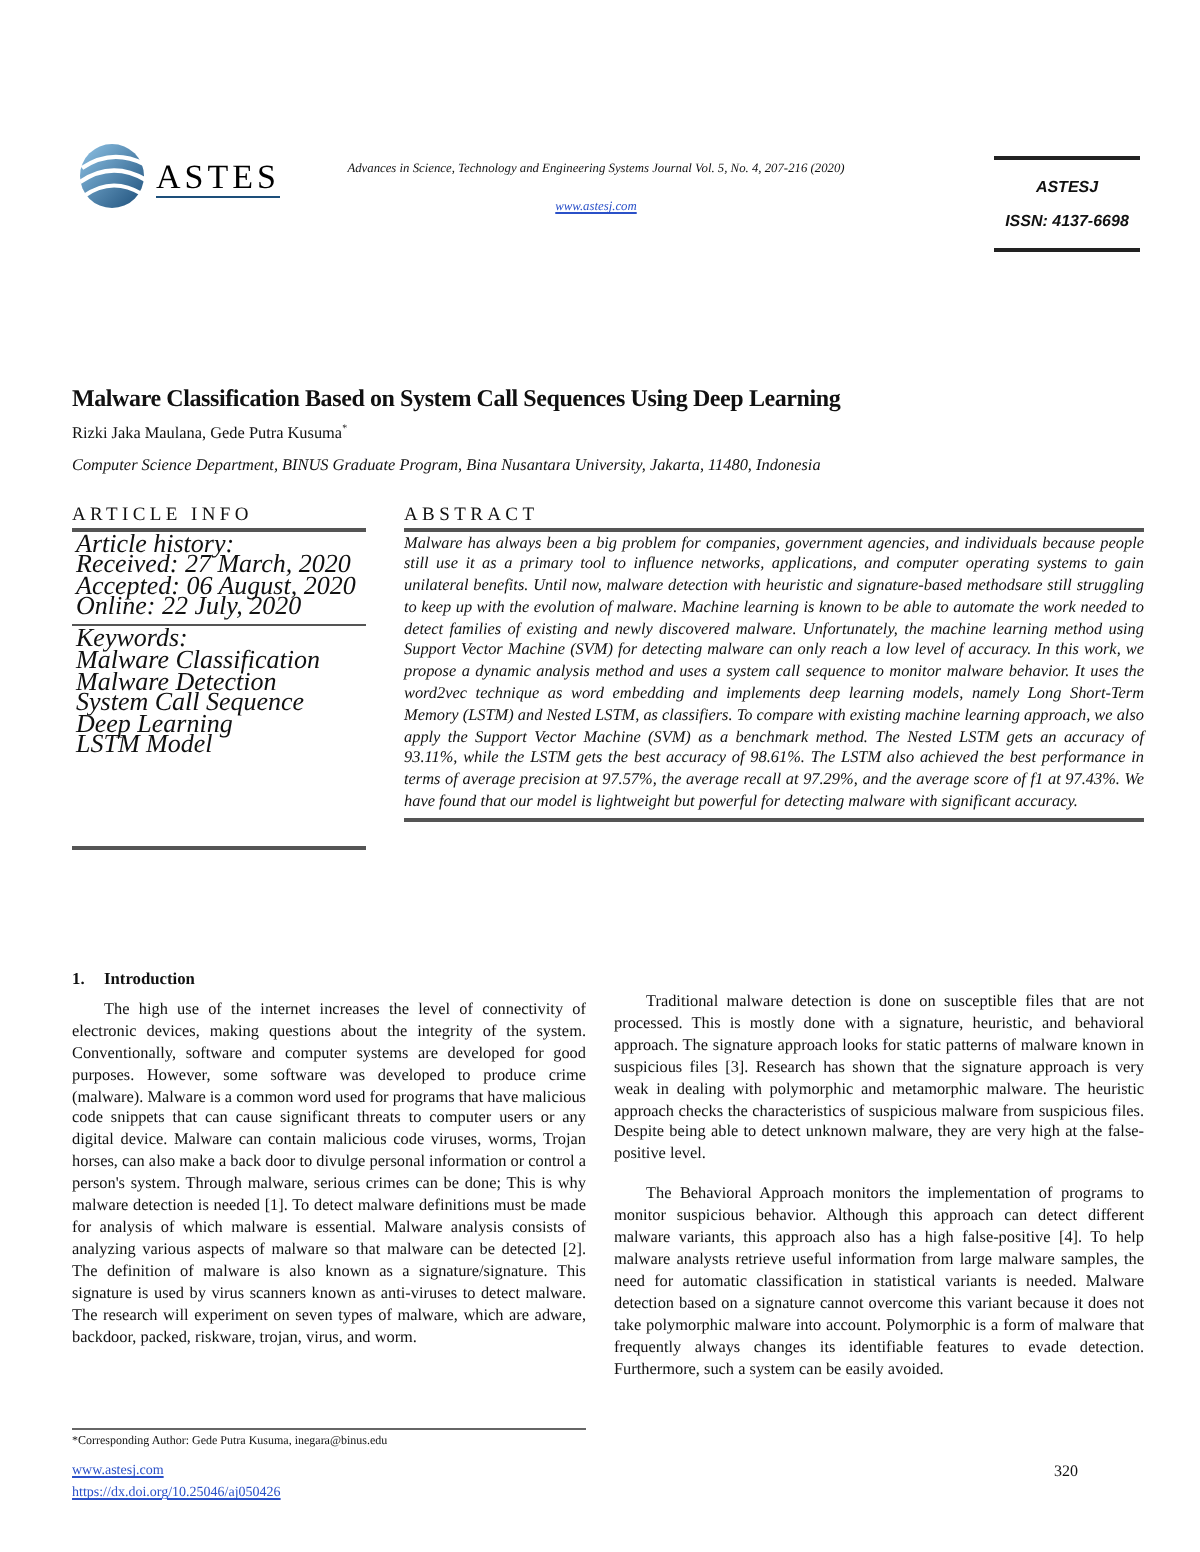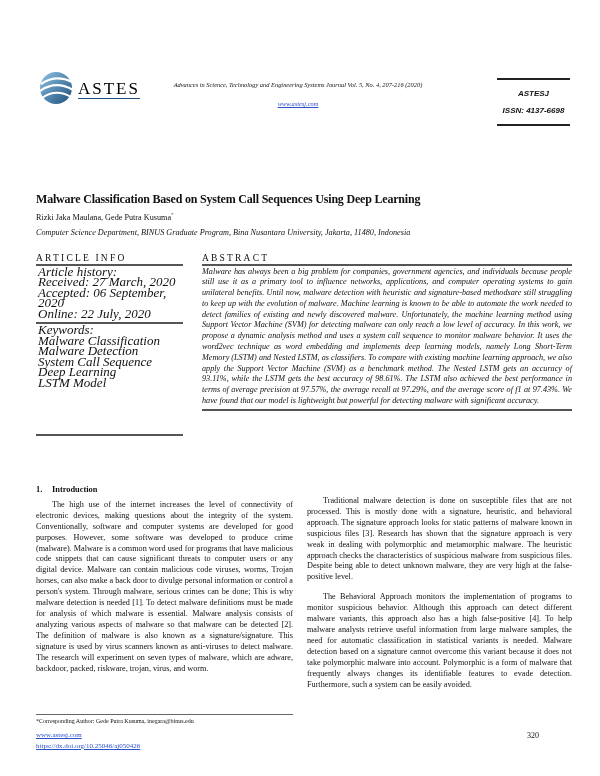--- a/index.html
+++ b/index.html
@@ -80,21 +80,21 @@
 <div class="abs title">Malware Classification Based on System Call Sequences Using Deep Learning</div>
 <div class="abs authors"><span>Rizki Jaka Maulana, Gede Putra Kusuma</span><sup style="font-size:5px">*</sup></div>
 <div class="abs affil">Computer Science Department, BINUS Graduate Program, Bina Nusantara University, Jakarta, 11480, Indonesia</div>
 
 <div class="abs info">
   <div class="sec-head">ARTICLE INFO</div>
   <div class="rule"></div>
   <div class="group">
     <div class="line">Article history:</div>
     <div class="line">Received: 27 March, 2020</div>
-    <div class="line">Accepted: 06 September, 2020</div>
+    <div class="line">Accepted: 06 August, 2020</div>
     <div class="line">Online: 22 July, 2020</div>
   </div>
   <div class="rule"></div>
   <div class="group">
     <div class="line">Keywords:</div>
     <div class="line">Malware Classification</div>
     <div class="line">Malware Detection</div>
     <div class="line">System Call Sequence</div>
     <div class="line">Deep Learning</div>
     <div class="line">LSTM Model</div>

